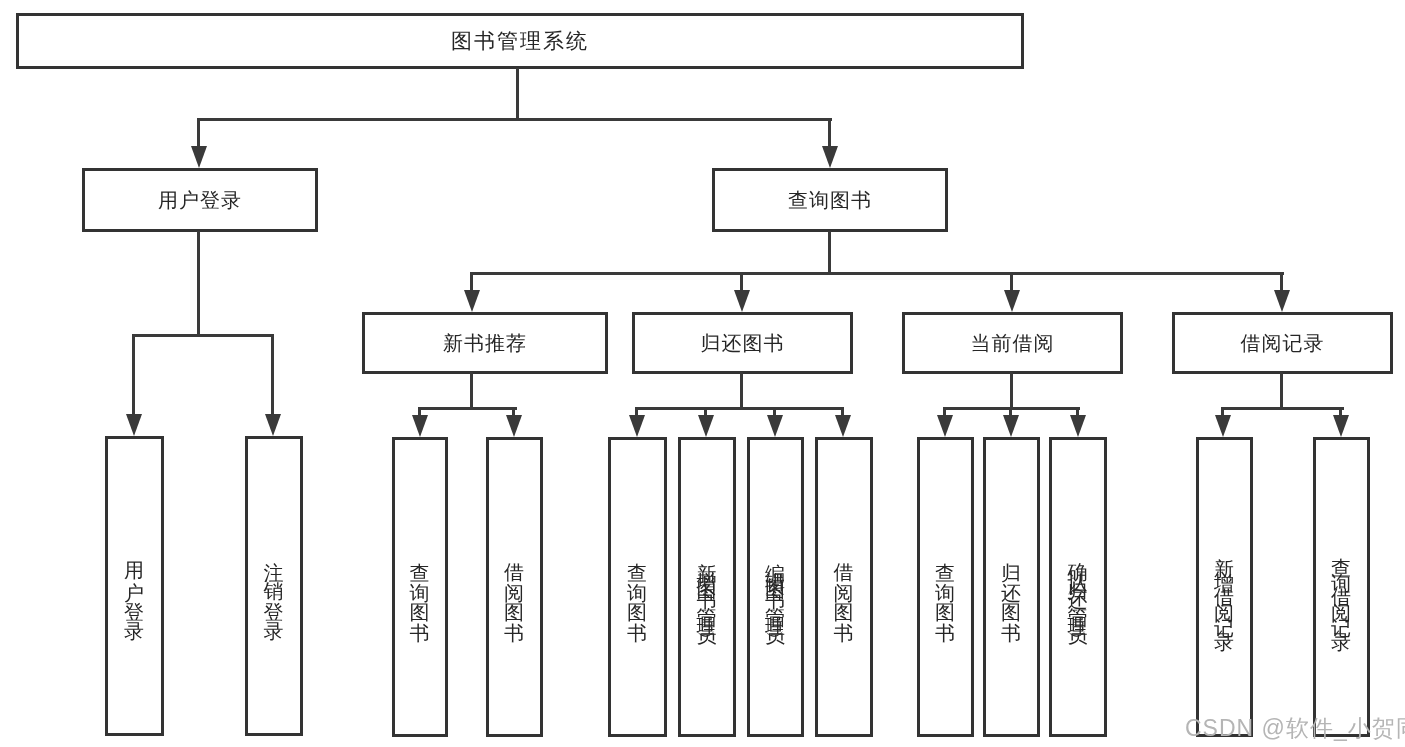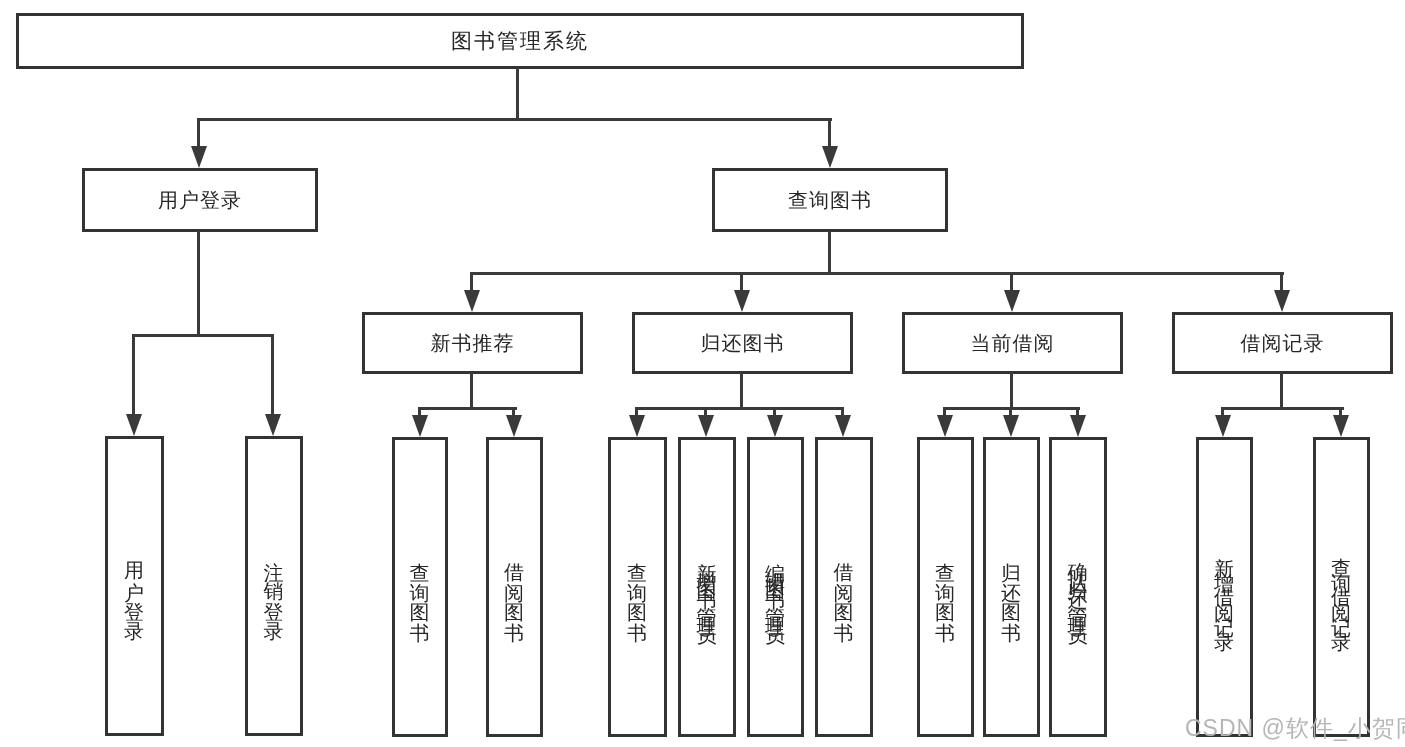--- a/index.html
+++ b/index.html
@@ -85,21 +85,21 @@
   <div class="line" style="left:470px;top:272px;width:814px;height:3px"></div>
   <div class="line" style="left:470px;top:272px;width:3px;height:20px"></div>
   <div class="arrow" style="left:464px;top:290px"></div>
   <div class="line" style="left:740px;top:272px;width:3px;height:20px"></div>
   <div class="arrow" style="left:734px;top:290px"></div>
   <div class="line" style="left:1010px;top:272px;width:3px;height:20px"></div>
   <div class="arrow" style="left:1004px;top:290px"></div>
   <div class="line" style="left:1280px;top:272px;width:3px;height:20px"></div>
   <div class="arrow" style="left:1274px;top:290px"></div>
 
-  <div class="box" style="left:362px;top:312px;width:221px;height:62px">
+  <div class="box" style="left:362px;top:312px;width:246px;height:62px">
     <span class="hlabel">新书推荐</span>
   </div>
   <div class="box" style="left:632px;top:312px;width:221px;height:62px">
     <span class="hlabel">归还图书</span>
   </div>
   <div class="box" style="left:1172px;top:312px;width:221px;height:62px">
     <span class="hlabel">借阅记录</span>
   </div>
   <div class="box" style="left:902px;top:312px;width:221px;height:62px">
     <span class="hlabel">当前借阅</span>

